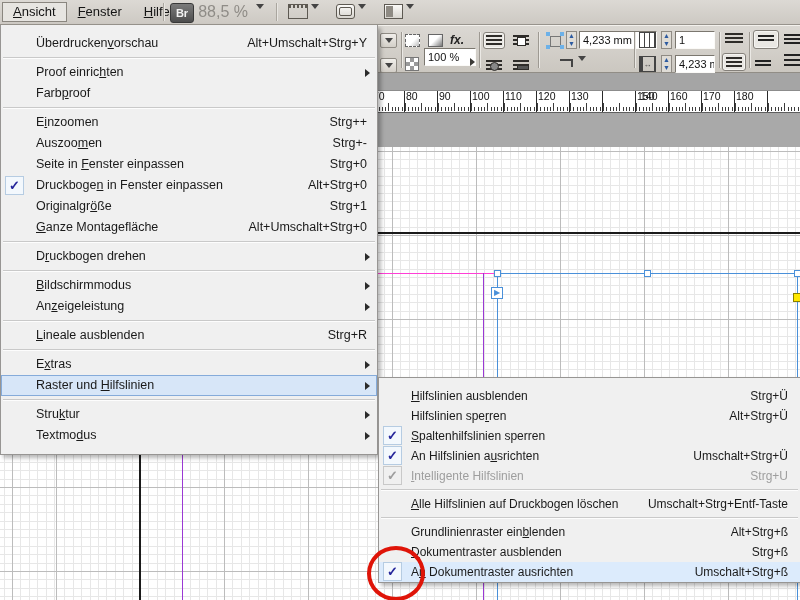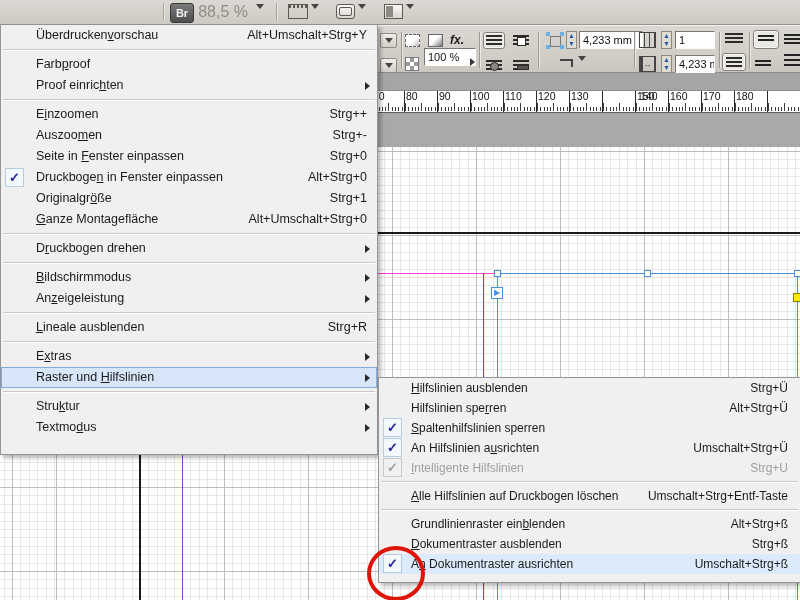--- a/index.html
+++ b/index.html
@@ -62,21 +62,21 @@
           background-image:repeating-linear-gradient(to right,#bcbcbc 0 1px,transparent 1px 84px),
                            repeating-linear-gradient(to bottom,#bcbcbc 0 1px,transparent 1px 84px),
                            repeating-linear-gradient(to right,#e7e7e7 0 1px,transparent 1px 8.4px),
                            repeating-linear-gradient(to bottom,#e7e7e7 0 1px,transparent 1px 8.4px);
           background-position:56px 4px,56px 4px,56px 4px,56px 4px}
   .guide{position:absolute;z-index:2}
   .handle{position:absolute;width:7px;height:7px;background:#fff;border:1px solid #4a90d9;z-index:2;box-sizing:border-box}
 
   
   .menu-panel{position:absolute;background:#f0f0f0;border:1px solid #979593;box-sizing:border-box;
-              box-shadow:3px 3px 4px rgba(0,0,0,.28);padding:0 0;font-size:12.5px;color:#1a1a1a}
+              box-shadow:3px 3px 4px rgba(0,0,0,.28);padding:8px 0;font-size:12.5px;color:#1a1a1a}
   #view-menu{left:0;top:25px;width:378px;height:430px;z-index:10;border-top:none}
   #grids-submenu{left:378px;top:377px;width:423px;height:206px;z-index:11}
   .mi{position:relative;height:21px;line-height:21px;padding:0 26px 0 35px;white-space:nowrap}
   #grids-submenu .mi{height:20px;line-height:20px;padding-left:32px;font-size:12px}
   .mi .shortcut{position:absolute;right:10px;top:0}
   #grids-submenu .mi .shortcut{right:12px}
   .mi .arrow{position:absolute;right:7px;top:50%;margin-top:-4px;width:0;height:0;
              border-left:5px solid #2b2b2b;border-top:4px solid transparent;border-bottom:4px solid transparent}
   .mi .check{position:absolute;left:4px;top:50%;margin-top:-10px;width:19px;height:19px;box-sizing:border-box;
              border:1px solid #b6cce2;background:#f3f8fd;color:#26269b;font-weight:bold;
@@ -179,21 +179,21 @@
   <div class="cb-sep" style="left:538px;top:6px;height:36px"></div>
 
   <div class="cb" style="left:546px;top:6px;width:18px;height:17px">
     <div style="position:absolute;left:4px;top:4px;width:9px;height:9px;border:1px solid #777"></div>
     <div style="position:absolute;left:0;top:0;width:4px;height:4px;background:#6db1e8"></div>
     <div style="position:absolute;right:0;top:0;width:4px;height:4px;background:#6db1e8"></div>
     <div style="position:absolute;left:0;bottom:0;width:4px;height:4px;background:#6db1e8"></div>
     <div style="position:absolute;right:0;bottom:0;width:4px;height:4px;background:#6db1e8"></div>
   </div>
   <div class="cb spin" style="left:566px;top:5px">▲<br>▼</div>
-  <div class="cb field" style="left:579px;top:5px;width:64px;height:18px">4,233 mm</div>
+  <div class="cb field" style="left:579px;top:5px;width:78px;height:18px">4,233 mm</div>
   <div class="cb" style="left:560px;top:33px;width:13px;height:8px;border-top:2px solid #444;border-right:2px solid #444"></div>
   <div class="cb" style="left:578px;top:35px"><span class="dd-caret"></span></div>
   <div class="cb-sep" style="left:634px;top:6px;height:36px"></div>
 
   <div class="cb" style="left:639px;top:6px;width:17px;height:16px;border:1px solid #444;background:repeating-linear-gradient(to right,transparent 0 4px,#444 4px 5px)"></div>
   <div class="cb" style="left:639px;top:30px;width:17px;height:16px;border:1px solid #444;background:linear-gradient(to right,#444 0 3px,transparent 3px 14px,#444 14px);display:flex;align-items:center;justify-content:center;font-size:8px;color:#444">↔</div>
   <div class="cb spin" style="left:661px;top:5px">▲<br>▼</div>
   <div class="cb spin" style="left:661px;top:29px">▲<br>▼</div>
   <div class="cb field" style="left:675px;top:5px;width:40px;height:18px">1</div>
   <div class="cb field" style="left:675px;top:29px;width:40px;height:18px">4,233 m</div>
@@ -207,20 +207,25 @@
 
   <div class="cb pressed" style="left:753px;top:4px;width:26px;height:19px;display:flex;align-items:flex-start;justify-content:center;padding-top:4px">
       <div style="width:16px;height:6px;background-image:repeating-linear-gradient(to bottom,#222 0 2px,transparent 2px 4px)"></div>
     </div>
   <div class="cb" style="left:784px;top:8px;width:16px;height:10px;background-image:repeating-linear-gradient(to bottom,#222 0 2px,transparent 2px 4px)"></div>
   <div class="cb" style="left:755px;top:34px;width:16px;height:6px;background-image:repeating-linear-gradient(to bottom,#222 0 2px,transparent 2px 4px)"></div>
   <div class="cb" style="left:784px;top:28px;width:16px;height:14px;background-image:repeating-linear-gradient(to bottom,#222 0 2px,transparent 2px 5px)"></div>
 </div>
 
 <div class="appbar">
+  <div class="mb-row" id="menubar-items">
+      <span class="mb-item active"><span><u>A</u>nsicht</span></span>
+      <span class="mb-item"><span><u>F</u>enster</span></span>
+      <span class="mb-item"><span><u>H</u>ilfe</span></span>
+    </div>
   <div class="bar-sep" style="left:163px"></div>
   <div class="bridge-btn">Br</div>
   <div class="zoom-value">88,5 %</div>
   <div class="cb" style="left:256px;top:9px;position:absolute"><span class="dd-caret"></span></div>
   <div class="bar-sep" style="left:276px"></div>
 
   <div class="app-icon" style="left:288px;width:20px;background-image:repeating-linear-gradient(to right,#5d5952 0 2px,transparent 2px 4px);background-size:100% 3px;background-repeat:no-repeat"></div>
   <div class="cb" style="left:311px;top:9px;position:absolute"><span class="dd-caret"></span></div>
   <div class="app-icon" style="left:336px;width:19px;border-radius:3px">
       <div style="position:absolute;left:2px;top:2px;right:2px;bottom:2px;border:1px solid #5d5952;border-radius:2px"></div>
@@ -229,22 +234,22 @@
   <div class="app-icon" style="left:384px;width:19px">
       <div class="pane-left"></div>
     </div>
   <div class="cb" style="left:406px;top:9px;position:absolute"><span class="dd-caret"></span></div>
 </div>
 
 <div class="menu-panel" id="view-menu">
   <div id="view-menu-list">
       <div class="mi"><span>Überdrucken<u>v</u>orschau</span><span class="shortcut">Alt+Umschalt+Strg+Y</span></div>
       <div class="sep"></div>
+      <div class="mi"><span>Proof einric<u>h</u>ten</span><span class="arrow"></span></div>
       <div class="mi"><span>Farb<u>p</u>roof</span></div>
-      <div class="mi"><span>Proof einric<u>h</u>ten</span><span class="arrow"></span></div>
       <div class="sep"></div>
       <div class="mi"><span>E<u>i</u>nzoomen</span><span class="shortcut">Strg++</span></div>
       <div class="mi"><span>Auszoo<u>m</u>en</span><span class="shortcut">Strg+-</span></div>
       <div class="mi"><span>Seite in <u>F</u>enster einpassen</span><span class="shortcut">Strg+0</span></div>
       <div class="mi"><span class="check">✓</span><span>Druckboge<u>n</u> in Fenster einpassen</span><span class="shortcut">Alt+Strg+0</span></div>
       <div class="mi"><span>Originalgr<u>ö</u>ße</span><span class="shortcut">Strg+1</span></div>
       <div class="mi"><span><u>G</u>anze Montagefläche</span><span class="shortcut">Alt+Umschalt+Strg+0</span></div>
       <div class="sep"></div>
       <div class="mi"><span>D<u>r</u>uckbogen drehen</span><span class="arrow"></span></div>
       <div class="sep"></div>

